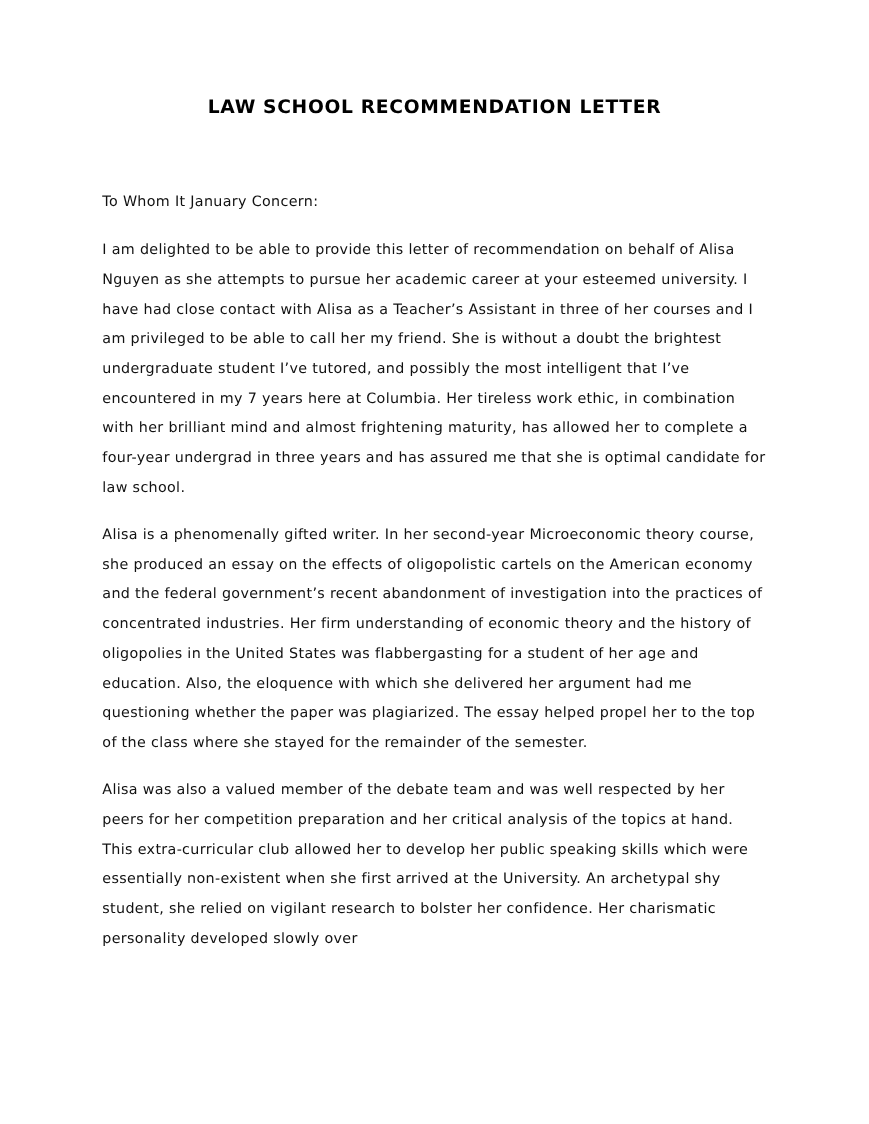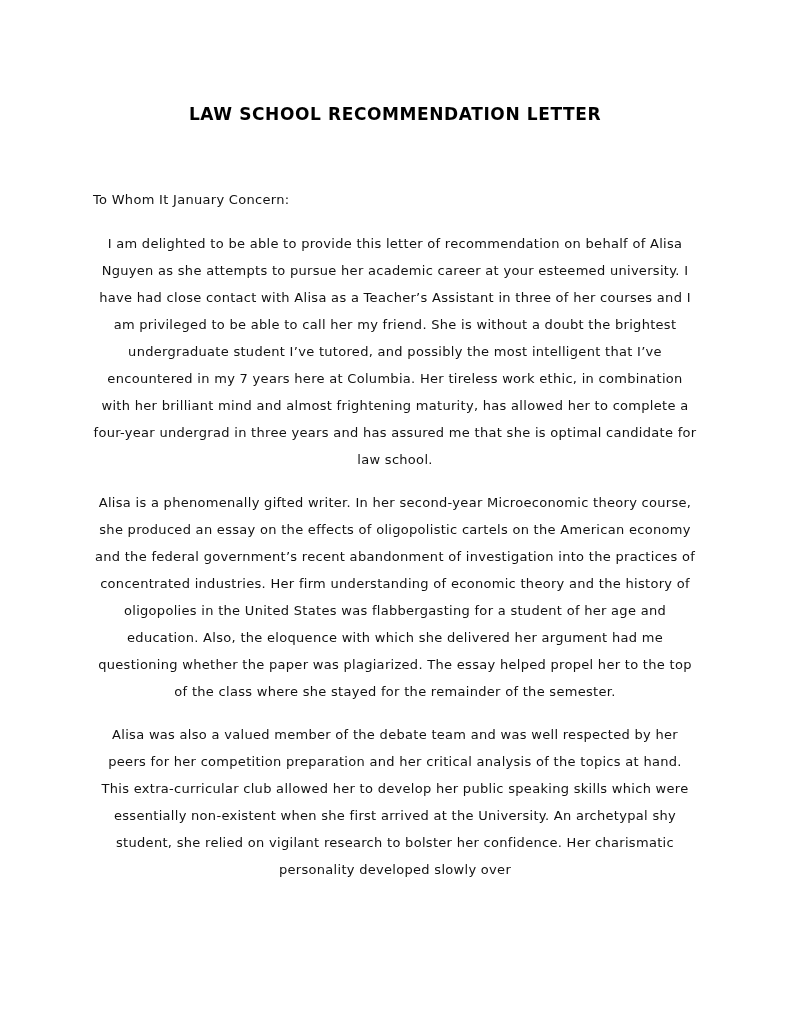--- a/index.html
+++ b/index.html
@@ -17,35 +17,35 @@
     overflow: hidden;
     font-family: "DejaVu Sans", sans-serif;
     color: #111111;
   }
   .doc-title {
     font-size: 17px;
     font-weight: bold;
     letter-spacing: 0.6px;
     text-align: center;
     color: #000000;
-    margin: 16px 0 62px 0;
+    margin: 0 0 62px 0;
     font-family: "DejaVu Sans", sans-serif;
   }
   .salutation {
     font-size: 13px;
     line-height: 27px;
     letter-spacing: 0.3px;
     margin: 0 0 17px 0;
   }
   .para {
     font-size: 13px;
     line-height: 27px;
     letter-spacing: 0.3px;
     margin: 0 0 16px 0;
-    text-align: center;
+    text-align: left;
   }
 </style>
 </head>
 <body>
 
 <div class="page">
   <h1 class="doc-title">LAW SCHOOL RECOMMENDATION LETTER</h1>
 
   <p class="salutation">To Whom It January Concern:</p>
 

